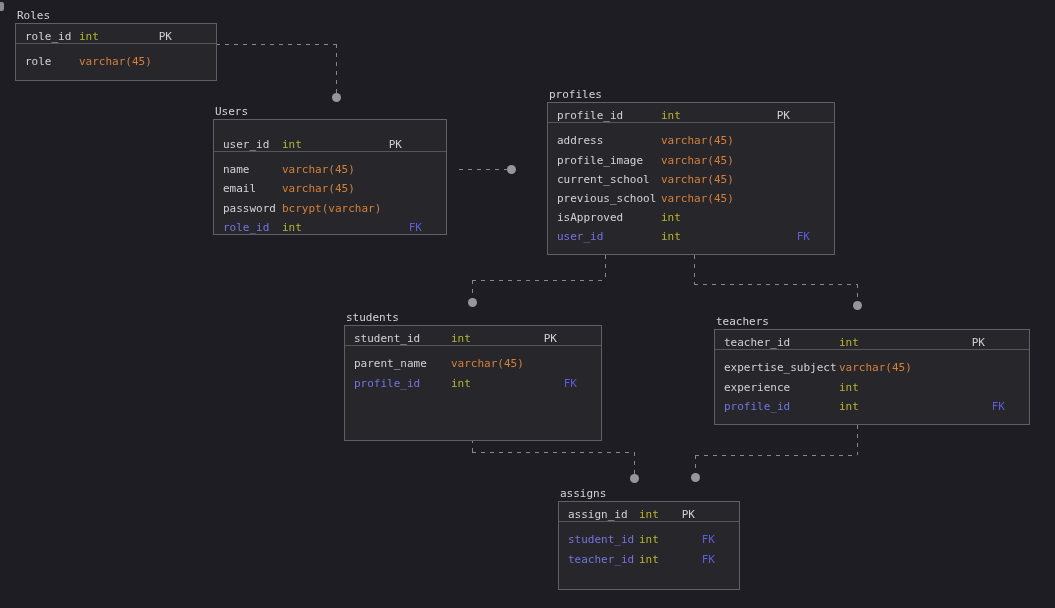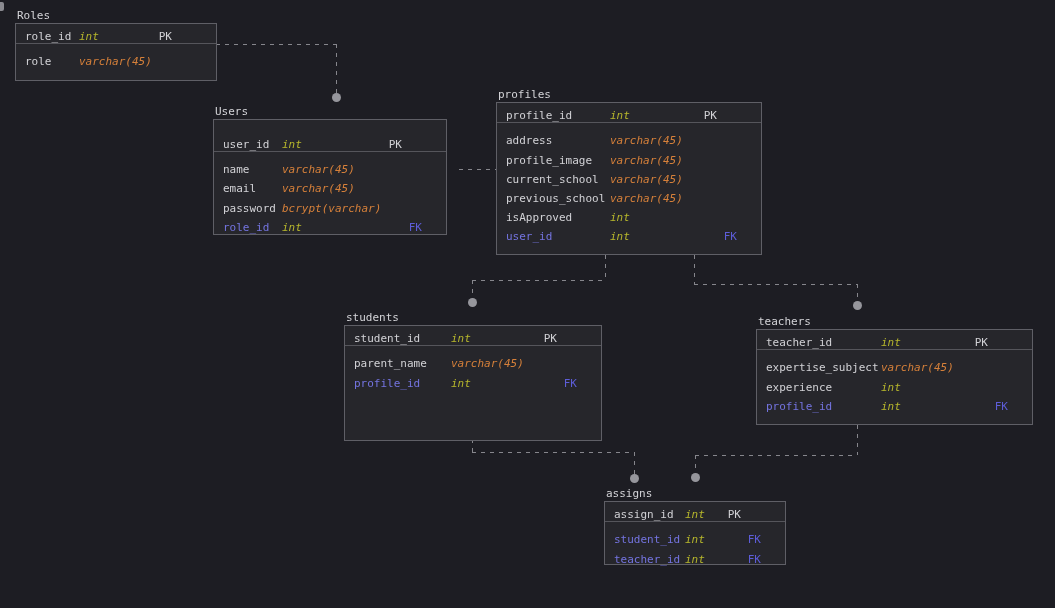--- a/index.html
+++ b/index.html
@@ -19,21 +19,21 @@
   .table-title {
     position:absolute; top:-15px; left:1px; color:#d4d4d8; white-space:nowrap;text-align:right;
   }
   .thead {
     height:29px; display:flex; align-items:center;
     border-bottom:1px solid #55555b;
   }
   .tbody { padding:5px 0 4px 0; }
   .row { height:19.2px; display:flex; align-items:flex-end; }
   .c-name { width:var(--namew); padding-left:9px; box-sizing:border-box; white-space:nowrap; flex-shrink:0; color:#d2d2d6; }
-  .c-type { flex:1; white-space:nowrap;font-style:italic; }
+  .c-type { flex:1; white-space:nowrap; }
   .c-key  { width:70px; flex-shrink:0; display:flex; justify-content:flex-end; }
   .ty-int { color:#b6b62c; }
   .ty-var { color:#d6803a; }
   .fk-name { color:#7474e0; }
   .pk { padding-right:44px; color:#d2d2d6; }
   .fk { padding-right:24px; color:#5d5dd8; }
 
   
   .hline { position:absolute; height:1px;
     background:repeating-linear-gradient(90deg,#86868c 0 4px,transparent 4px 9px); }
@@ -132,21 +132,21 @@
       <div class="row">
         <span class="c-name fk-name">role_id</span>
         <span class="c-type ty-int">int</span>
         <span class="c-key">
             <span class="fk">FK</span>
           </span>
       </div>
     </div>
   </div>
 
-  <div class="table" style="left:496px;top:102px;width:266px;height:153px;--namew:113px">
+  <div class="table" style="left:547px;top:102px;width:288px;height:153px;--namew:113px">
     <div class="table-title">profiles</div>
     <div class="thead row">
       <span class="c-name">profile_id</span>
       <span class="c-type ty-int">int</span>
       <span class="c-key">
           <span class="pk">PK</span>
         </span>
     </div>
     <div class="tbody">
       <div class="row">
@@ -214,21 +214,21 @@
       <div class="row">
         <span class="c-name fk-name">profile_id</span>
         <span class="c-type ty-int">int</span>
         <span class="c-key">
             <span class="fk">FK</span>
           </span>
       </div>
     </div>
   </div>
 
-  <div class="table" style="left:756px;top:329px;width:277px;height:96px;--namew:124px">
+  <div class="table" style="left:714px;top:329px;width:316px;height:96px;--namew:124px">
     <div class="table-title">teachers</div>
     <div class="thead row">
       <span class="c-name">teacher_id</span>
       <span class="c-type ty-int">int</span>
       <span class="c-key">
           <span class="pk">PK</span>
         </span>
     </div>
     <div class="tbody">
       <div class="row">
@@ -248,21 +248,21 @@
       <div class="row">
         <span class="c-name fk-name">profile_id</span>
         <span class="c-type ty-int">int</span>
         <span class="c-key">
             <span class="fk">FK</span>
           </span>
       </div>
     </div>
   </div>
 
-  <div class="table" style="left:604px;top:501px;width:182px;height:64px;--namew:80px">
+  <div class="table" style="left:558px;top:501px;width:182px;height:89px;--namew:80px">
     <div class="table-title">assigns</div>
     <div class="thead row">
       <span class="c-name">assign_id</span>
       <span class="c-type ty-int">int</span>
       <span class="c-key">
           <span class="pk">PK</span>
         </span>
     </div>
     <div class="tbody">
       <div class="row">

